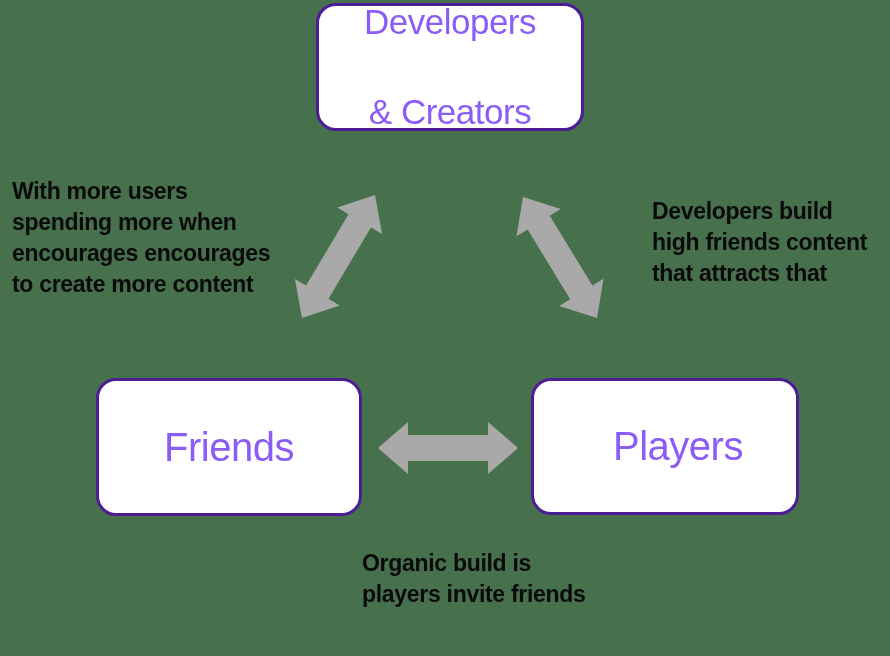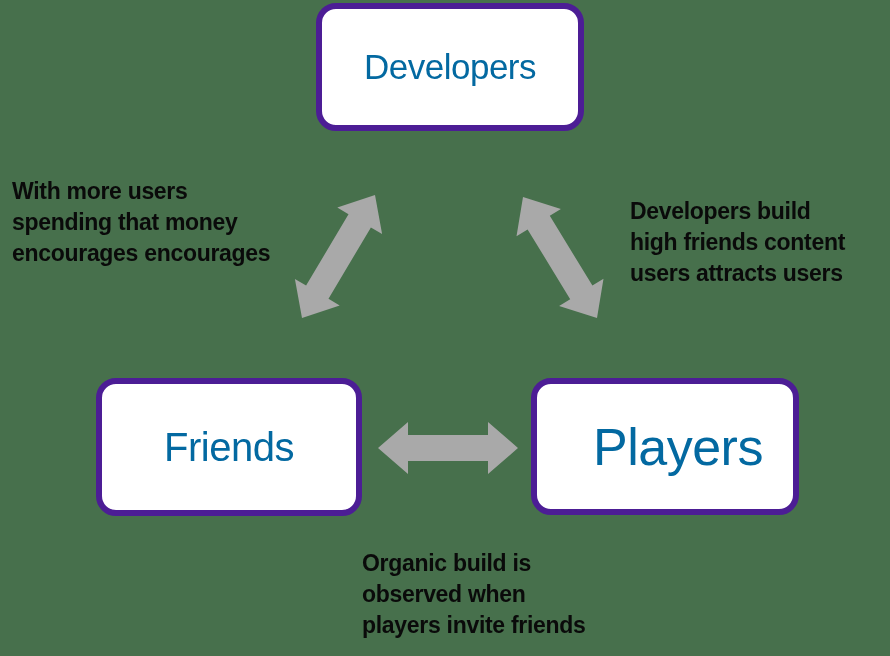--- a/index.html
+++ b/index.html
@@ -17,28 +17,28 @@
   #arrows-layer {
     position: absolute;
     left: 0;
     top: 0;
     width: 890px;
     height: 656px;
   }
   .node {
     position: absolute;
     background: #ffffff;
-    border: 6px solid #4c1d95;
+    border: 3px solid #4c1d95;
     border-radius: 20px;
     box-sizing: border-box;
     display: flex;
     flex-direction: column;
     align-items: center;
     justify-content: center;
-    color: #0369a1;
+    color: #8b5cf6;
     letter-spacing: -0.5px;
     text-align: center;
     gap: 46px;
   }
   #node-developers {
     left: 316px;
     top: 3px;
     width: 268px;
     height: 128px;
     font-size: 35px;
@@ -49,66 +49,67 @@
     top: 378px;
     width: 266px;
     height: 138px;
     font-size: 40px;
   }
   #node-players {
     left: 531px;
     top: 378px;
     width: 268px;
     height: 137px;
-    font-size: 52px;
+    font-size: 40px;
     padding-left: 26px;
   }
   .note {
     position: absolute;
     font-weight: bold;
     font-size: 23px;
     line-height: 31px;
     color: #0a0a0a;
     letter-spacing: -0.3px;
     white-space: nowrap;
   }
   #note-left   { left: 12px;  top: 176px; }
-  #note-right  { left: 630px; top: 196px; }
+  #note-right  { left: 652px; top: 196px; }
   #note-bottom { left: 362px; top: 548px; }
 </style>
 </head>
 <body style="background: rgb(71, 112, 76);">
 
 <svg id="arrows-layer" viewBox="0 0 890 656" xmlns="http://www.w3.org/2000/svg">
   <polygon points="302,318 339.7,305.5 328.5,298.8 370.9,227.4 382.1,234.1 375,195 337.3,207.5 348.5,214.2 306.1,285.6 294.9,278.9" fill="#A9A9A9"></polygon>
   <polygon points="523,197 516.5,236.2 527.6,229.4 570.2,299.2 559.1,306 597,318 603.5,278.8 592.4,285.6 549.8,215.8 560.9,209" fill="#A9A9A9"></polygon>
   <polygon points="378,448 408,422 408,435 488,435 488,422 518,448 488,474 488,461 408,461 408,474" fill="#A9A9A9"></polygon>
 </svg>
 
 <div class="node" id="node-developers">
   <div>Developers</div>
+  <div>&amp; Creators</div>
 </div>
 
 <div class="node" id="node-friends">
   <div>Friends</div>
 </div>
 
 <div class="node" id="node-players">
   <div>Players</div>
 </div>
 
 <div class="note" id="note-left">
   <div>With more users</div>
-  <div>spending that money</div>
+  <div>spending more when</div>
   <div>encourages encourages</div>
+  <div>to create more content</div>
 </div>
 
 <div class="note" id="note-right">
   <div>Developers build</div>
   <div>high friends content</div>
-  <div>users attracts users</div>
+  <div>that attracts that</div>
 </div>
 
 <div class="note" id="note-bottom">
   <div>Organic build is</div>
-  <div>observed when</div>
   <div>players invite friends</div>
 </div>
 
 </body></html>

